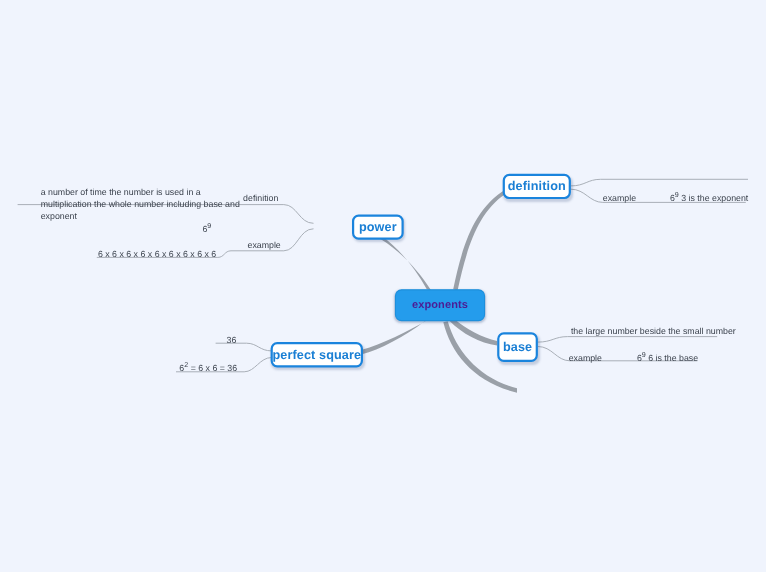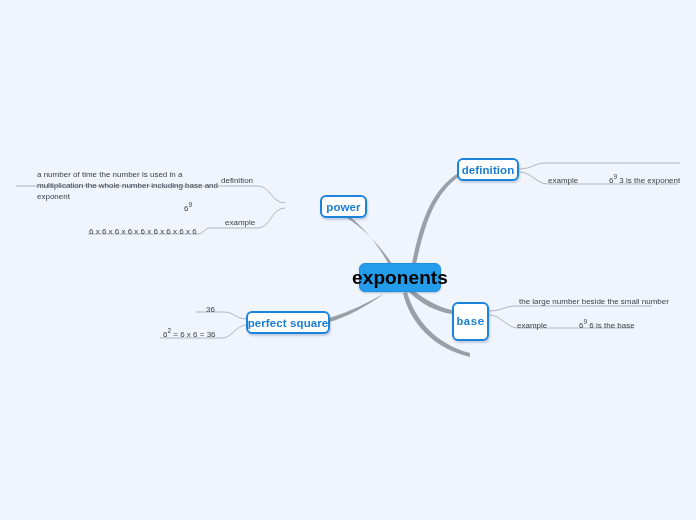--- a/index.html
+++ b/index.html
@@ -34,23 +34,23 @@
     border-radius: 6px;
     white-space: nowrap;
     display: flex;
     align-items: center;
     justify-content: center;
     font-weight: bold;
     letter-spacing: .1px;
   }
   .node-root {
     background: #249cec;
-    color: #000000;
+    color: #4c1d95;
     border: 1px solid #1d8fdc;
-    font-size: 19px;
+    font-size: 10px;
     padding: 0 14px;
     box-shadow: 0 1px 2px rgba(40,70,120,.30);
   }
   .node-branch {
     background: #ffffff;
     color: #1a7fd4;
     border: 2px solid #1a84dd;
     font-size: 11.5px;
     padding: 0 10px;
     box-shadow: 1px 2px 2px rgba(40,70,120,.22);
@@ -119,21 +119,21 @@
   </div>
 
   <div class="node node-branch" style="left:284px; top:195px; width:47px; height:23px;margin-left:36px;">
     <span>power</span>
   </div>
 
   <div class="node node-branch" style="left:246px; top:311px; width:84px; height:23px;">
     <span>perfect square</span>
   </div>
 
-  <div class="node node-branch" style="left:452px; top:302px; width:37px; height:39px;font-family:Liberation Mono, monospace;">
+  <div class="node node-branch" style="left:452px; top:302px; width:37px; height:27px;">
     <span>base</span>
   </div>
 
 
 
   <div class="leaf" style="left:548px; top:175px;">example</div>
 
   <div class="leaf" style="left:609px; top:175px;">
     <span>6</span><sup>9</sup><span> 3 is the exponent</span>
   </div>

